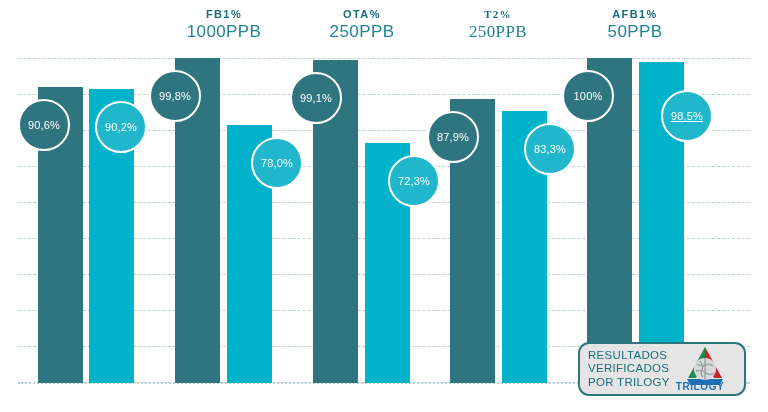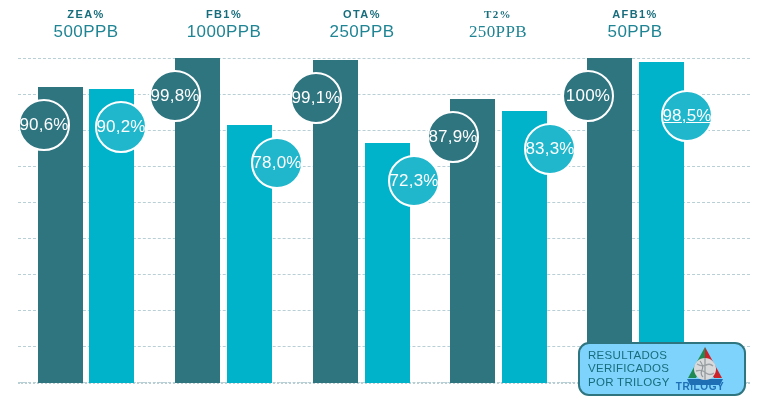--- a/index.html
+++ b/index.html
@@ -63,33 +63,33 @@
 
   
   .badge{
     position:absolute;
     width:52px;height:52px;
     border-radius:50%;
     border:2px solid #ffffff;
     box-sizing:border-box;
     display:flex;align-items:center;justify-content:center;
     color:#ffffff;
-    font-size:17px;
+    font-size:11px;
     letter-spacing:0.2px;
     z-index:5;
   }
   .badge.dark{background:#2f7580;}
   .badge.light{background:#20b7cd;}
 
   
   .stamp{
     position:absolute;
     left:578px;top:342px;
     width:168px;height:54px;
-    background:#7dd3fc;
+    background:#e5e5e5;
     border:2px solid #2f7580;
     border-radius:11px;
     display:flex;align-items:center;
     padding:0 8px;
     box-sizing:border-box;
     z-index:20;
   }
   .stamp-text{
     color:#176d7c;
     font-size:11.5px;
@@ -114,24 +114,20 @@
     letter-spacing:0.6px;
     color:#1f6fb5;
   }
 </style>
 </head>
 <body>
 
 <div id="root">
 
   <div class="headers">
-      <div class="group-head" style="left: 32px; width: 108px; top: 9px;">
-        <span class="group-code">ZEA%</span>
-        <span class="group-conc">500PPB</span>
-      </div>
       <div class="group-head" style="left: 168px; width: 112px; top: 9px;">
         <span class="group-code">FB1%</span>
         <span class="group-conc">1000PPB</span>
       </div>
       <div class="group-head" style="left: 307px; width: 110px; top: 9px;">
         <span class="group-code">OTA%</span>
         <span class="group-conc">250PPB</span>
       </div>
       <div class="group-head" style="left: 443px; width: 110px; top: 9px; font-family: Liberation Serif, serif;">
         <span class="group-code">T2%</span>

